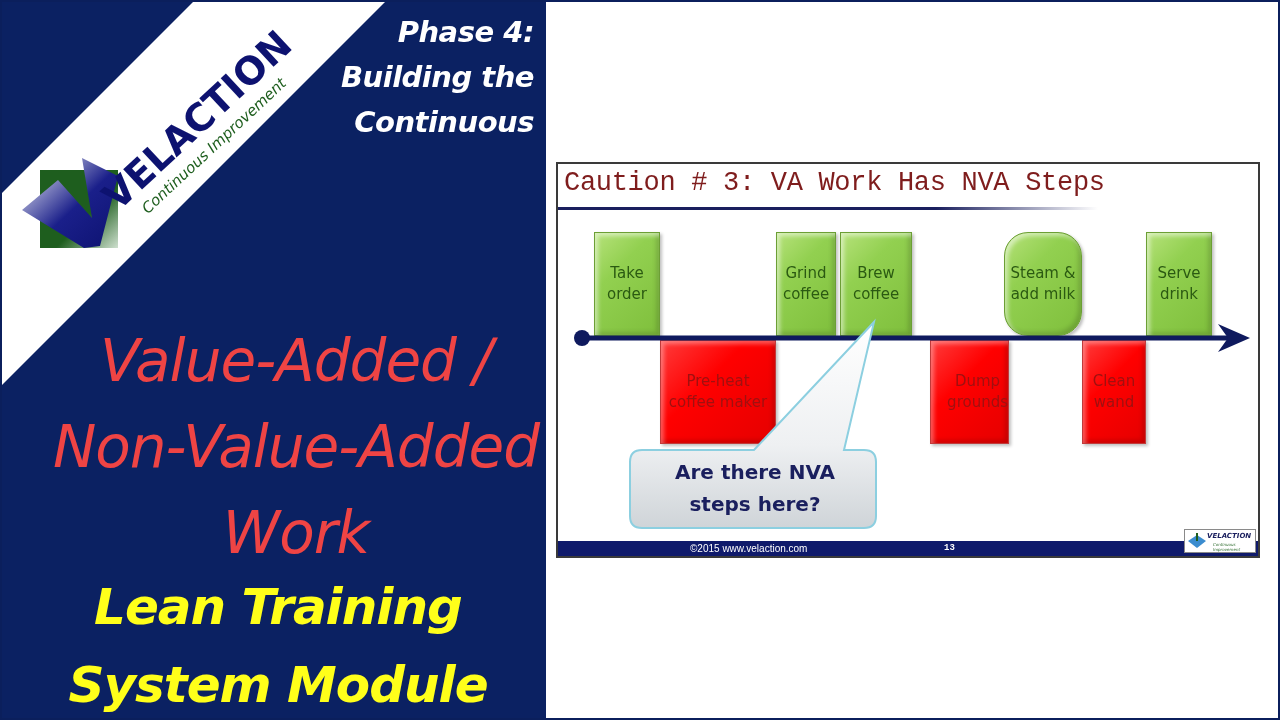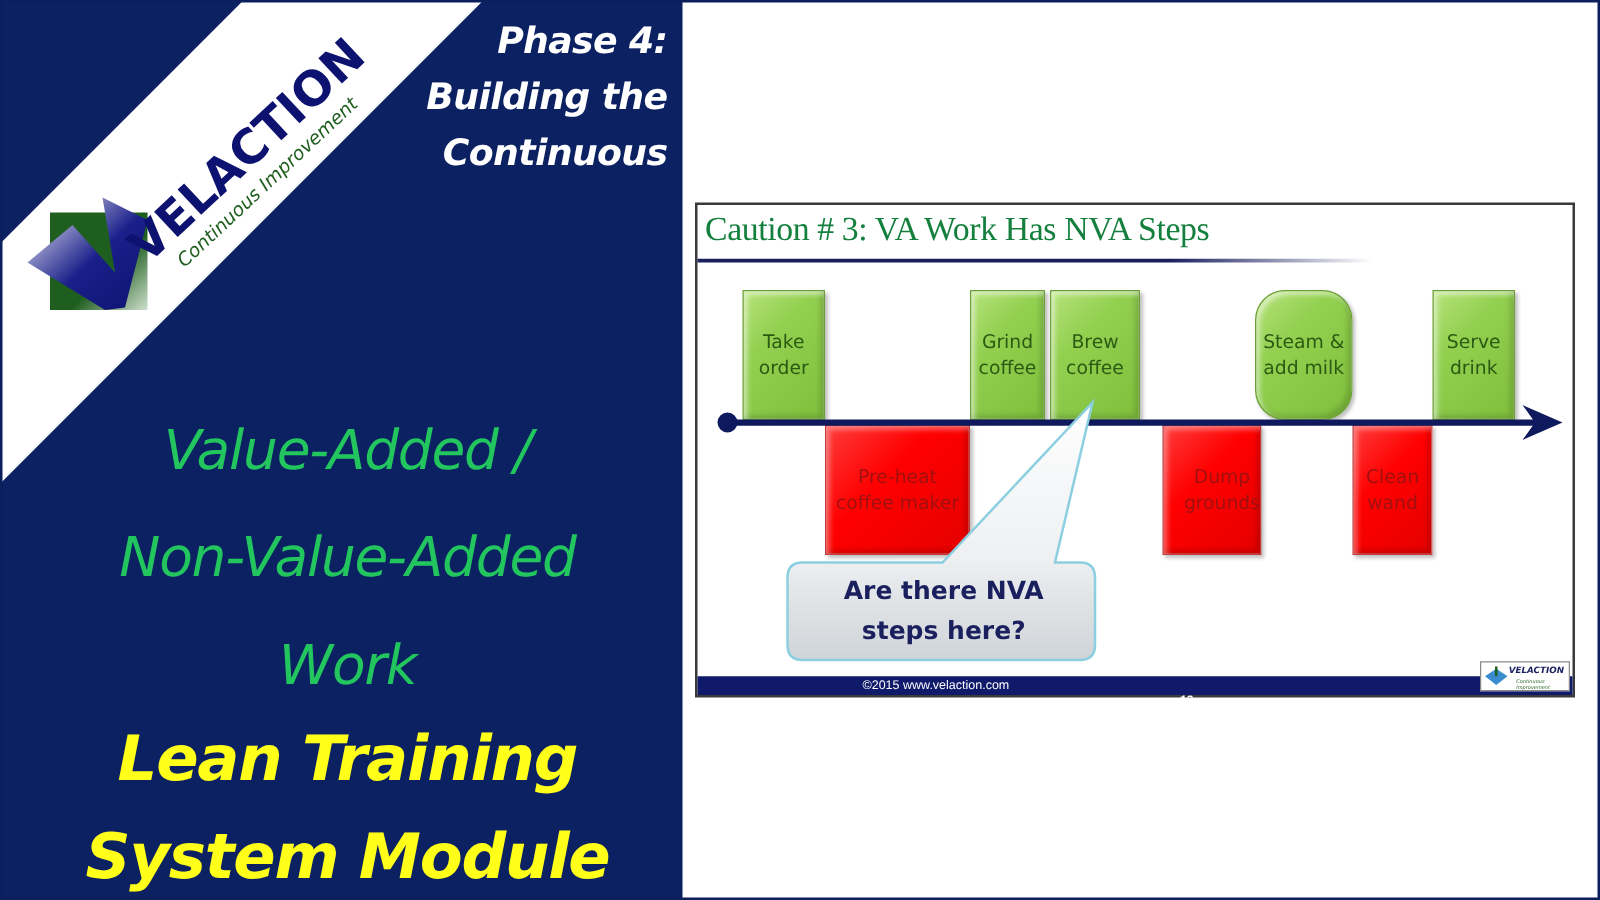--- a/index.html
+++ b/index.html
@@ -22,36 +22,36 @@
     }
     .phase-title {
       position: absolute; right: 12px; top: 10px; width: 300px;
       text-align: right; color: #ffffff; font-weight: bold; font-style: italic;
       font-size: 29px; line-height: 45px;
       font-family: "DejaVu Sans", sans-serif; letter-spacing: -0.5px;
     }
     .phase-title div { white-space: nowrap; }
     .module-title {
       position: absolute; left: 0; top: 318px; width: 556px; text-align: center;
-      color: #22c55e; font-style: italic; font-size: 44px; line-height: 86px;
-      font-family: "DejaVu Sans", sans-serif; font-weight: normal; letter-spacing: -1px;
+      color: #ef4444; font-style: italic; font-size: 58px; line-height: 86px;
+      font-family: "DejaVu Sans", sans-serif; font-weight: normal; letter-spacing: -1px; padding-left: 18px;
     }
     .module-sub {
       position: absolute; left: 0; top: 568px; width: 556px; text-align: center;
       color: #ffff1a; font-style: italic; font-weight: bold; font-size: 50px; line-height: 78px;
       font-family: "DejaVu Sans", sans-serif; letter-spacing: -1px;
     }
     
     .slide {
       position: absolute; left: 556px; top: 162px; width: 704px; height: 396px;
       box-sizing: border-box; border: 2px solid #3a3a3a; background: #fff;
     }
     .slide-title {
-      position: absolute; left: 6px; top: 4px; font-size: 27px; color: #15803d;
-      font-family: Liberation Serif, serif; white-space: nowrap; letter-spacing: -0.3px;
+      position: absolute; left: 6px; top: 4px; font-size: 27px; color: #7f1d1d;
+      font-family: Liberation Mono, monospace; white-space: nowrap; letter-spacing: -0.3px;
     }
     .title-rule {
       position: absolute; left: 0; top: 43px; width: 540px; height: 3px;
       background: linear-gradient(to right, #1a1f5e 0%, #1a1f5e 70%, rgba(26,31,94,0) 100%);
     }
     .step {
       position: absolute; box-sizing: border-box; text-align: center;
       font-size: 15px; line-height: 21px; display: flex; align-items: center; justify-content: center;
       font-family: "DejaVu Sans", sans-serif;
     }
@@ -75,21 +75,20 @@
       position: absolute; left: 0; top: 377px; width: 700px; height: 15px; background: #0f1a6b;
     }
     .footer-copy {
       position: absolute; left: 85px; top: 0; font-size: 10px; line-height: 15px; color: #ffffff;
       font-family: Liberation Sans, sans-serif;
       margin-left: 47px;
     }
     .footer-page {
       position: absolute; left: 386px; top: 0; font-size: 9px; line-height: 15px; color: #ffffff; font-weight: bold;
       font-family: Liberation Mono, monospace;
-      margin-top: 12px;
     }
     .footer-logo {
       position: absolute; left: 626px; top: 365px; width: 72px; height: 24px; background: #fff;
       border: 1px solid #8a8a8a; box-sizing: border-box;
     }
     .footer-logo-name {
       position: absolute; left: 22px; top: 2px; font-size: 7px; font-style: italic; font-weight: bold; color: #1a1f5e;
       font-family: "DejaVu Sans", sans-serif;
     }
     .footer-logo-tag {

